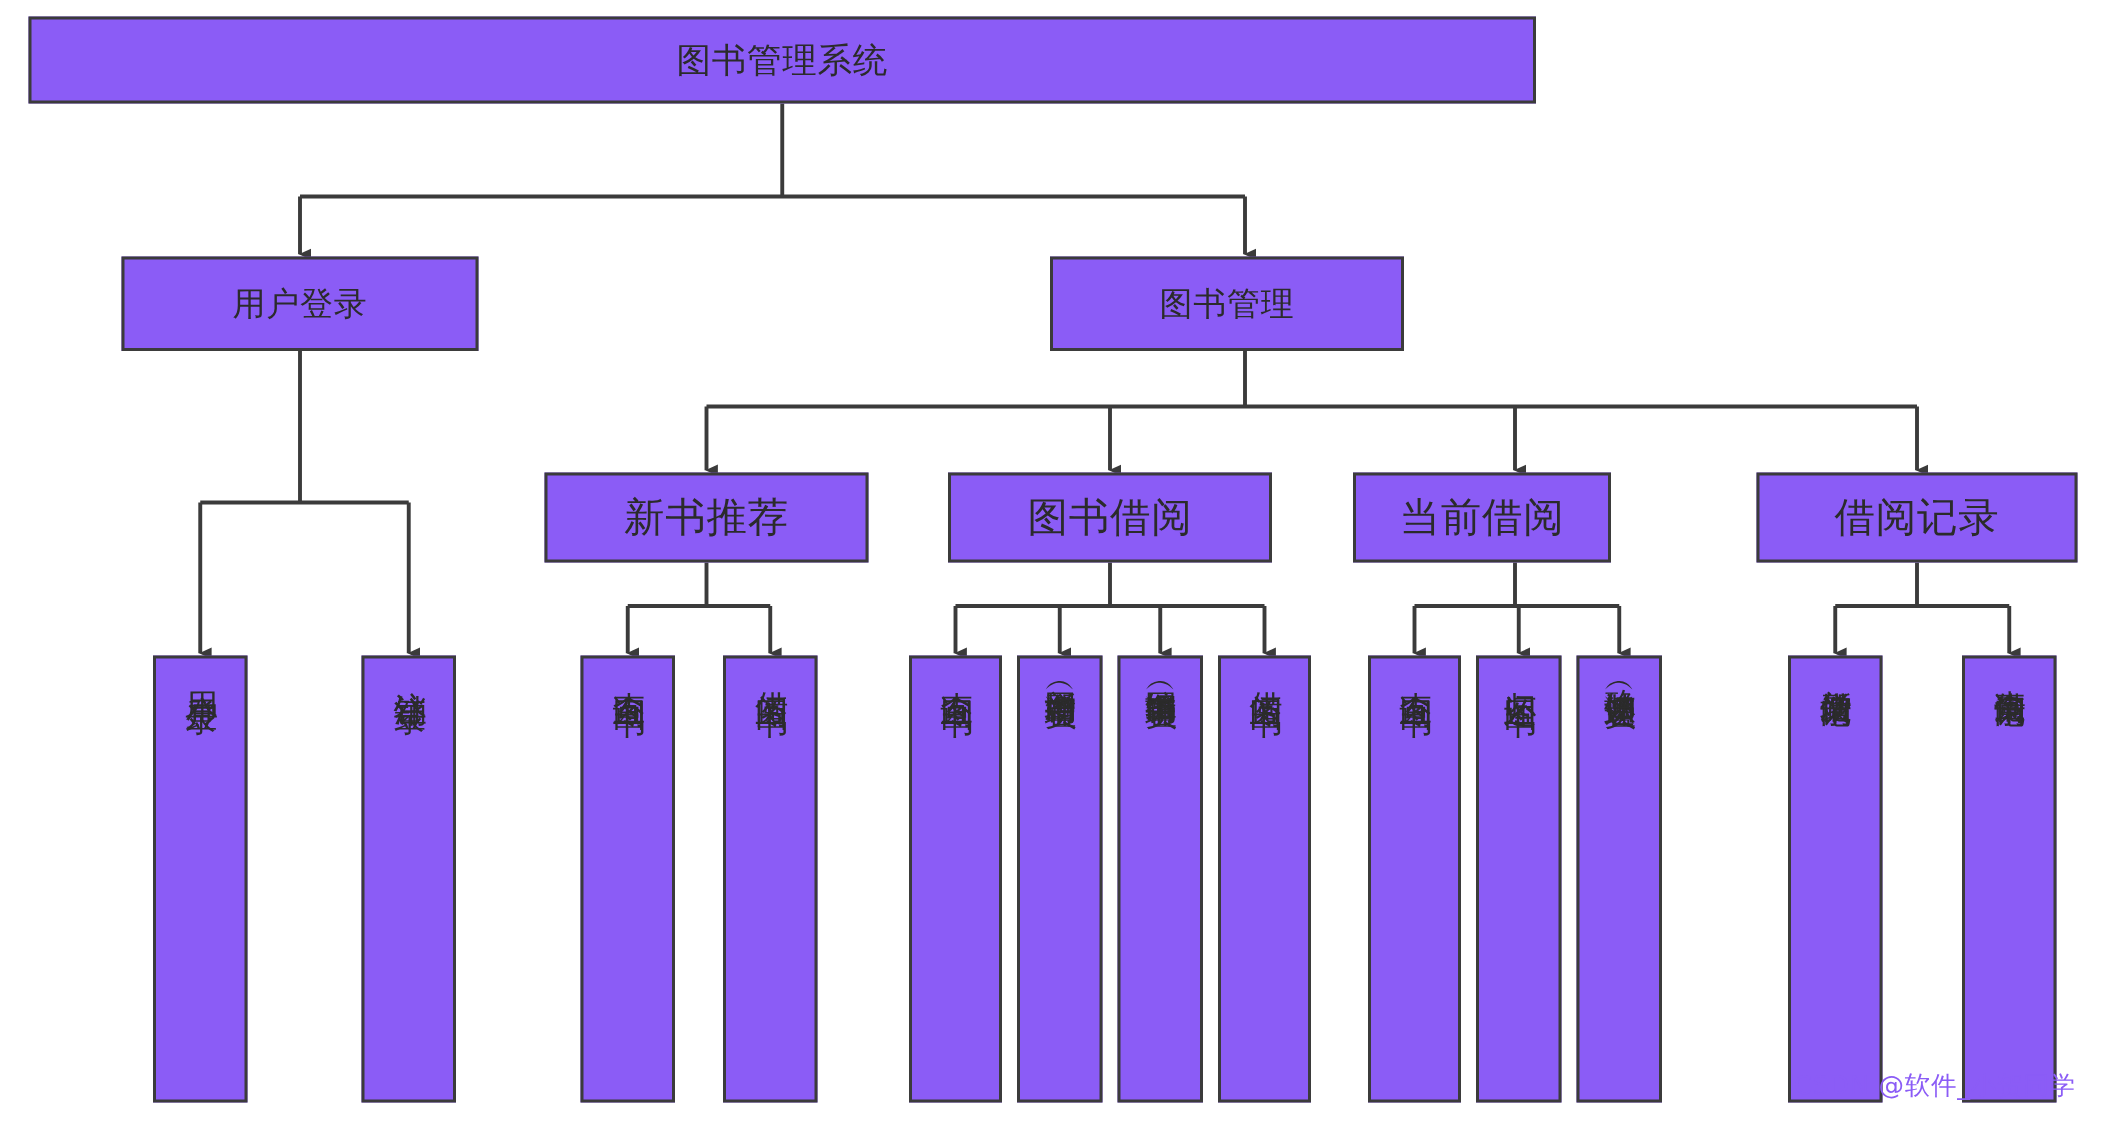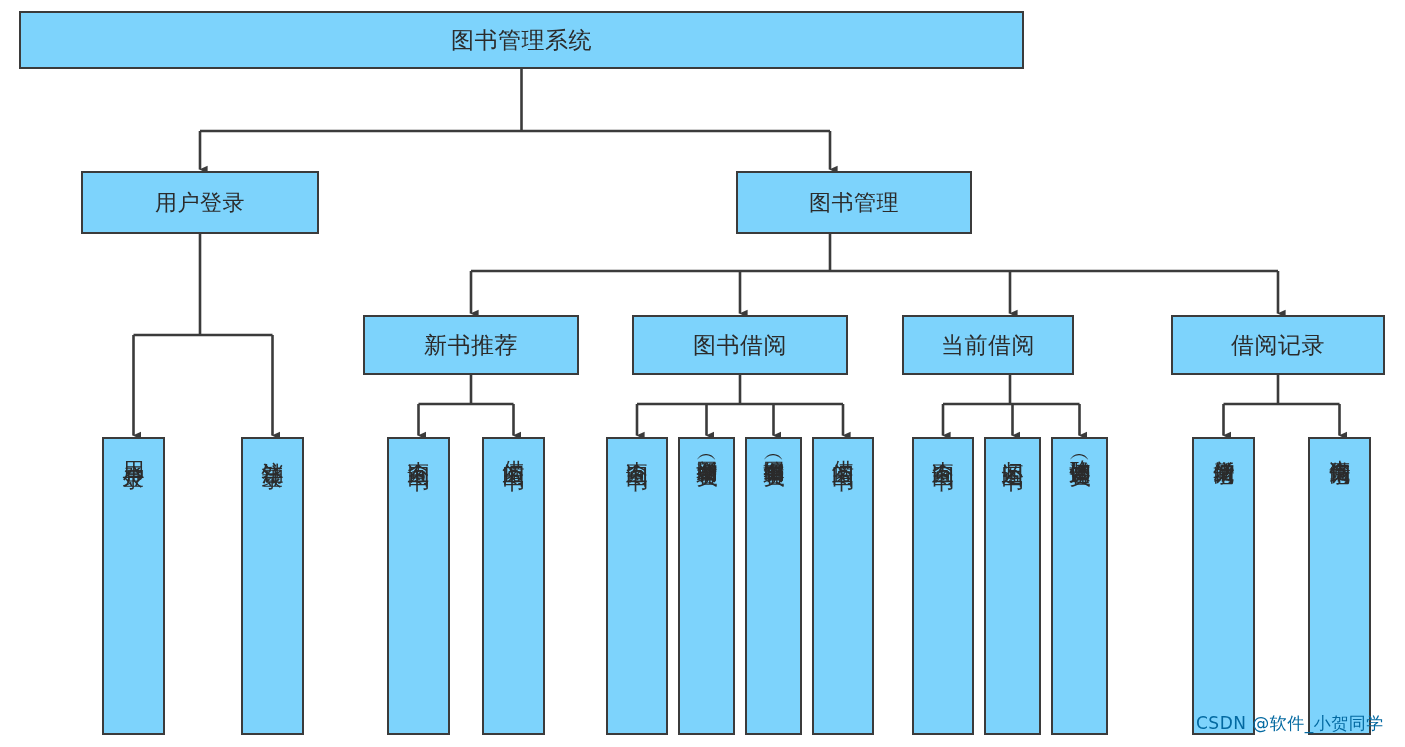--- a/index.html
+++ b/index.html
@@ -24,21 +24,21 @@
     position: absolute;
     top: 0;
     left: 0;
     width: 1405px;
     height: 747px;
   }
   .node-box {
     position: absolute;
     box-sizing: border-box;
     border: 2.5px solid #3b3b3b;
-    background: #7dd3fc;
+    background: #8b5cf6;
     display: flex;
     align-items: center;
     justify-content: center;
     color: #2b2b2b;
   }
   .node-box.horizontal .node-label {
     writing-mode: horizontal-tb;
     white-space: nowrap;
     letter-spacing: 0.5px;
   }
@@ -49,21 +49,21 @@
   }
   .node-box.vertical .node-label {
     writing-mode: vertical-rl;
     text-orientation: upright;
     white-space: nowrap;
     letter-spacing: 3px;
     line-height: 1;
   }
   .root-node .node-label { font-size: 23px; }
   .lvl1-node .node-label { font-size: 22px; }
-  .lvl2-node .node-label { font-size: 23px; }
+  .lvl2-node .node-label { font-size: 27px; }
   .leaf-node .node-label { font-size: 22px; }
   .leaf-node.leaf-long .node-label { font-size: 21px; letter-spacing: 1px; }
   .watermark {
     position: absolute;
     color: #c9c9c9;
     font-size: 17px;
     white-space: nowrap;
     letter-spacing: 0.5px;
     pointer-events: none;
   }
@@ -116,21 +116,21 @@
       </g>
   </svg>
 
   <div id="node-layer">
       <div class="node-box root-node horizontal" style="left: 19px; top: 11px; width: 1005px; height: 58px;">
         <span class="node-label">图书管理系统</span>
       </div>
       <div class="node-box lvl1-node horizontal" style="left: 81px; top: 171px; width: 238px; height: 63px;">
         <span class="node-label">用户登录</span>
       </div>
-      <div class="node-box lvl1-node horizontal" style="left: 736px; top: 171px; width: 236px; height: 63px;">
+      <div class="node-box lvl1-node horizontal" style="left: 700px; top: 171px; width: 236px; height: 63px;">
         <span class="node-label">图书管理</span>
       </div>
       <div class="node-box lvl2-node horizontal" style="left: 363px; top: 315px; width: 216px; height: 60px;">
         <span class="node-label">新书推荐</span>
       </div>
       <div class="node-box lvl2-node horizontal" style="left: 632px; top: 315px; width: 216px; height: 60px;">
         <span class="node-label">图书借阅</span>
       </div>
       <div class="node-box lvl2-node horizontal" style="left: 902px; top: 315px; width: 172px; height: 60px;">
         <span class="node-label">当前借阅</span>
@@ -172,15 +172,15 @@
         <span class="node-label">确认归还（管理员）</span>
       </div>
       <div class="node-box leaf-node vertical leaf-long" style="left: 1192px; top: 437px; width: 63px; height: 298px;">
         <span class="node-label">新增借阅记录</span>
       </div>
       <div class="node-box leaf-node vertical leaf-long" style="left: 1308px; top: 437px; width: 63px; height: 298px;">
         <span class="node-label">查询借阅记录</span>
       </div>
     </div>
 
-  <div class="watermark" style="left: 1196px; top: 712px; color: #0369a1;">CSDN @软件_小贺同学</div>
+  <div class="watermark" style="left: 1196px; top: 712px; color: #8b5cf6;">CSDN @软件_小贺同学</div>
 
 </div>
 
 </body></html>

